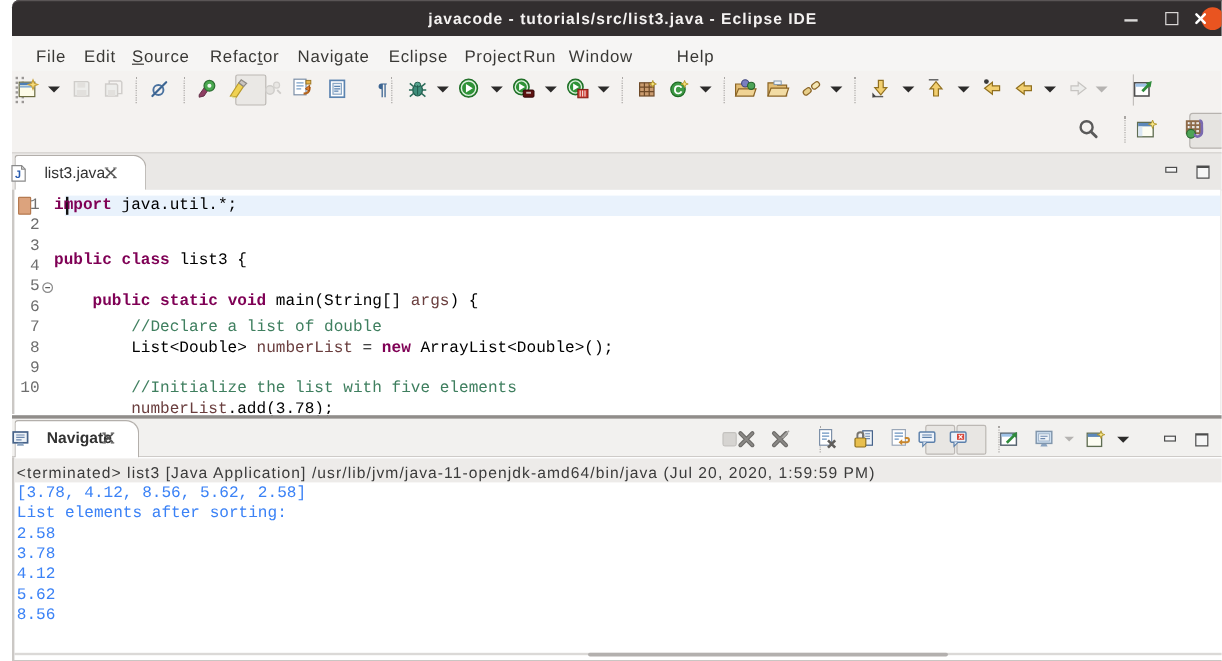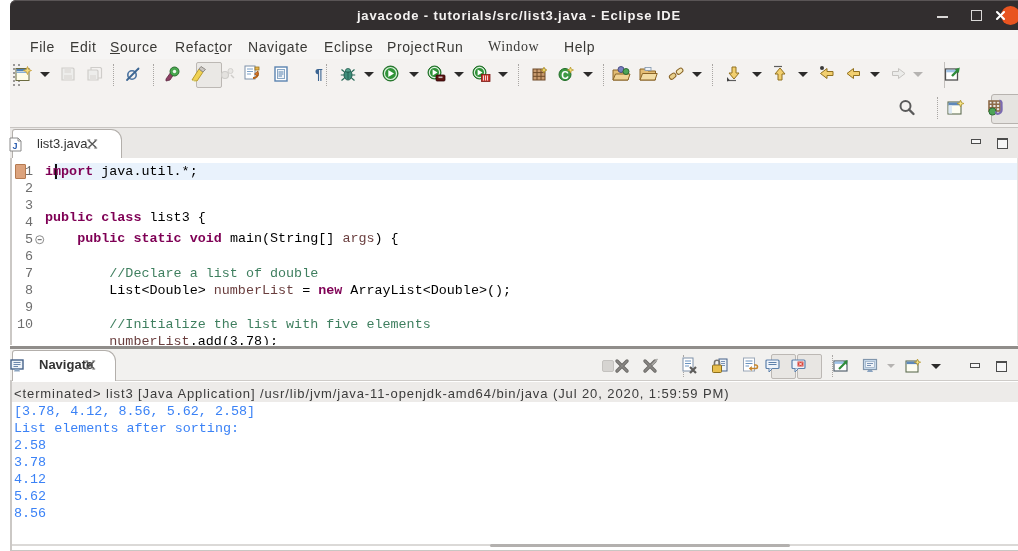--- a/index.html
+++ b/index.html
@@ -35,21 +35,21 @@
 <div class="abs" style="left:0;top:30px;width:1018px;height:29px;background:#f6f5f4;"></div>
 <div class="abs" id="menubar" style="top:39px;height:16px;font-size:14px;color:#3a3936;width:1018px;letter-spacing:0.6px;">
   <span class="abs" style="left:10px;">File</span>
   <span class="abs" style="left:50px;">Edit</span>
   <span class="abs" style="left:90px;"><u>S</u>ource</span>
   <span class="abs" style="left:155px;">Refac<u>t</u>or</span>
   <span class="abs" style="left:228px;">Navigate</span>
   <span class="abs" style="left:304px;">Eclipse</span>
   <span class="abs" style="left:367px;">Project</span>
   <span class="abs" style="left:416px;">Run</span>
-  <span class="abs" style="left:468px;font-family:Liberation Serif, serif;">Window</span>
+  <span class="abs" style="left:454px;">Window</span>
   <span class="abs" style="left:544px;">Help</span>
 </div>
 
 <div class="abs" style="left:3px;top:64px;width:0;height:22px;border-left:2px dotted #9b9896;"></div>
 <div class="abs" style="left:8px;top:64px;width:0;height:22px;border-left:2px dotted #9b9896;"></div>
 
 <svg style="left:15px;top:66px;" width="17" height="17">
   <rect x="1" y="2.5" width="13" height="12" fill="#fdfbe8" stroke="#6b6b3f" stroke-width="1"></rect>
   <rect x="1.5" y="3" width="12" height="2" fill="#4e7fb5"></rect>
   <rect x="1.5" y="5.5" width="12" height="1.5" fill="#86aed6"></rect>
@@ -277,21 +277,21 @@
 <div class="ln" style="top:231px;">5</div>
 <div class="ln" style="top:248px;">6</div>
 <div class="ln" style="top:265px;">7</div>
 <div class="ln" style="top:282px;">8</div>
 <div class="ln" style="top:299px;">9</div>
 <div class="ln" style="top:316px;">10</div>
 <div class="ln" style="top:350px;">11</div>
 
 <div class="cl mono" style="top:163px;"><span class="kw">import</span> java.util.*;</div>
 <div class="cl mono" style="top:209px;"><span class="kw">public</span> <span class="kw">class</span> list3 {</div>
-<div class="cl mono" style="top:230px;text-align:center;">    <span class="kw">public</span> <span class="kw">static</span> <span class="kw">void</span> main(String[] <span class="vr">args</span>) {</div>
+<div class="cl mono" style="top:243px;text-align:center;">    <span class="kw">public</span> <span class="kw">static</span> <span class="kw">void</span> main(String[] <span class="vr">args</span>) {</div>
 <div class="cl mono" style="top:265px;">        <span class="cm">//Declare a list of double</span></div>
 <div class="cl mono" style="top:282px;">        List&lt;Double&gt; <span class="vr">numberList</span> = <span class="kw">new</span> ArrayList&lt;Double&gt;();</div>
 <div class="cl mono" style="top:316px;">        <span class="cm">//Initialize the list with five elements</span></div>
 <div class="cl mono" style="top:333px;">        <span class="vr">numberList</span>.add(3.78);</div>
 
 <div class="abs" style="left:0;top:345px;width:1018px;height:1px;background:#ffffff;"></div>
 <div class="abs" style="left:0;top:346px;width:1018px;height:3px;background:#908d8a;"></div>
 
 <div class="abs" style="left:0;top:349px;width:1018px;height:32px;background:#f2f1ef;border-bottom:1px solid #cecbc8;box-sizing:border-box;"></div>
 <div class="abs" style="left:2px;top:350px;width:102px;height:31px;background:#ffffff;border:1px solid #b3afab;border-bottom:none;border-radius:3px 11px 0 0;"></div>

